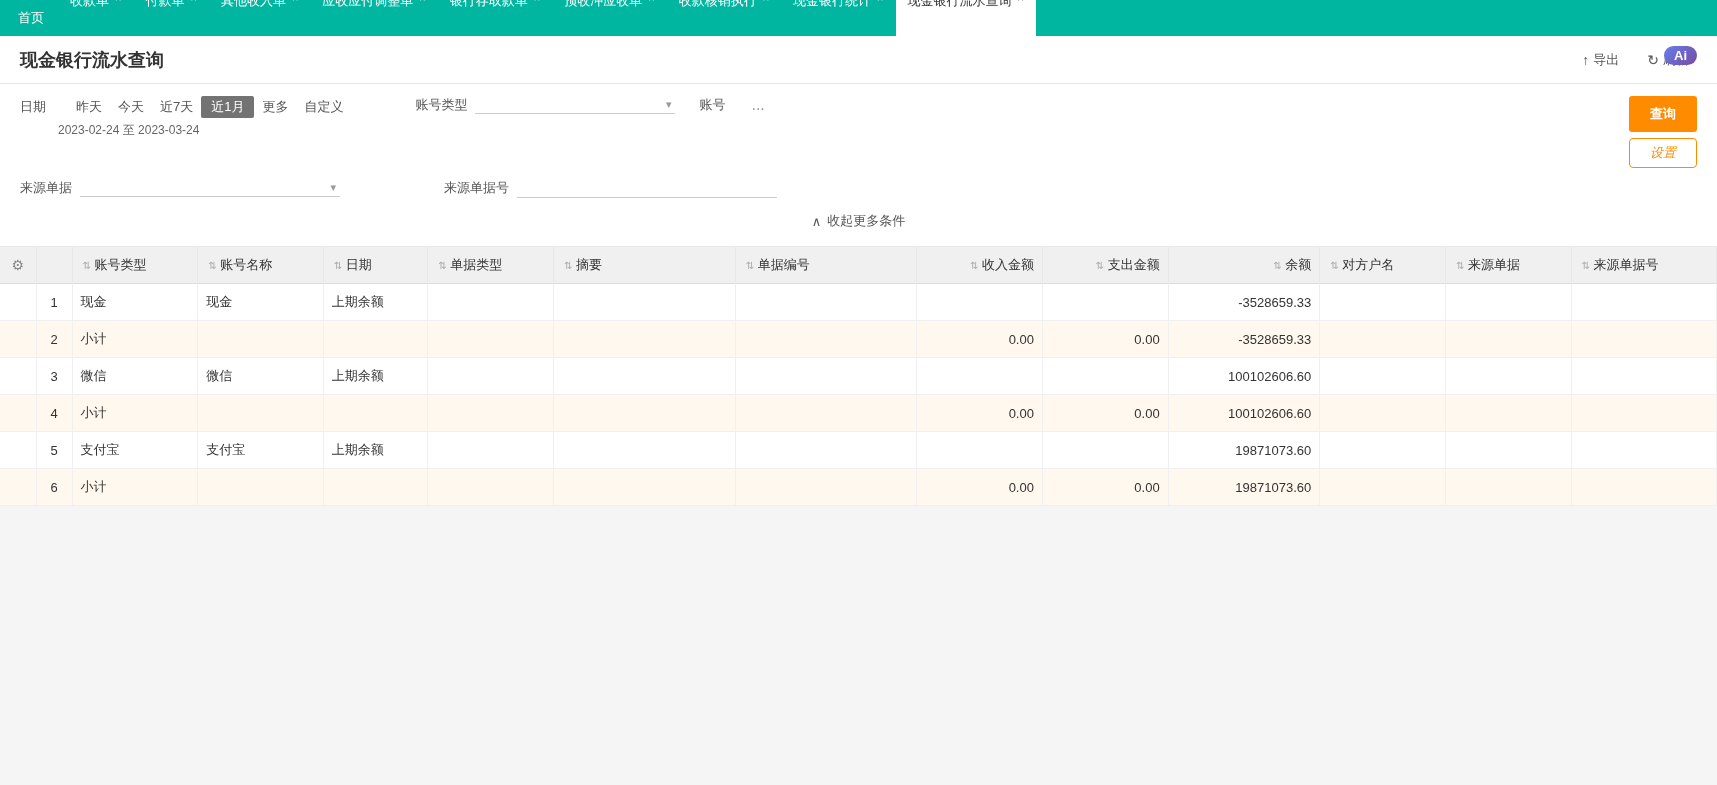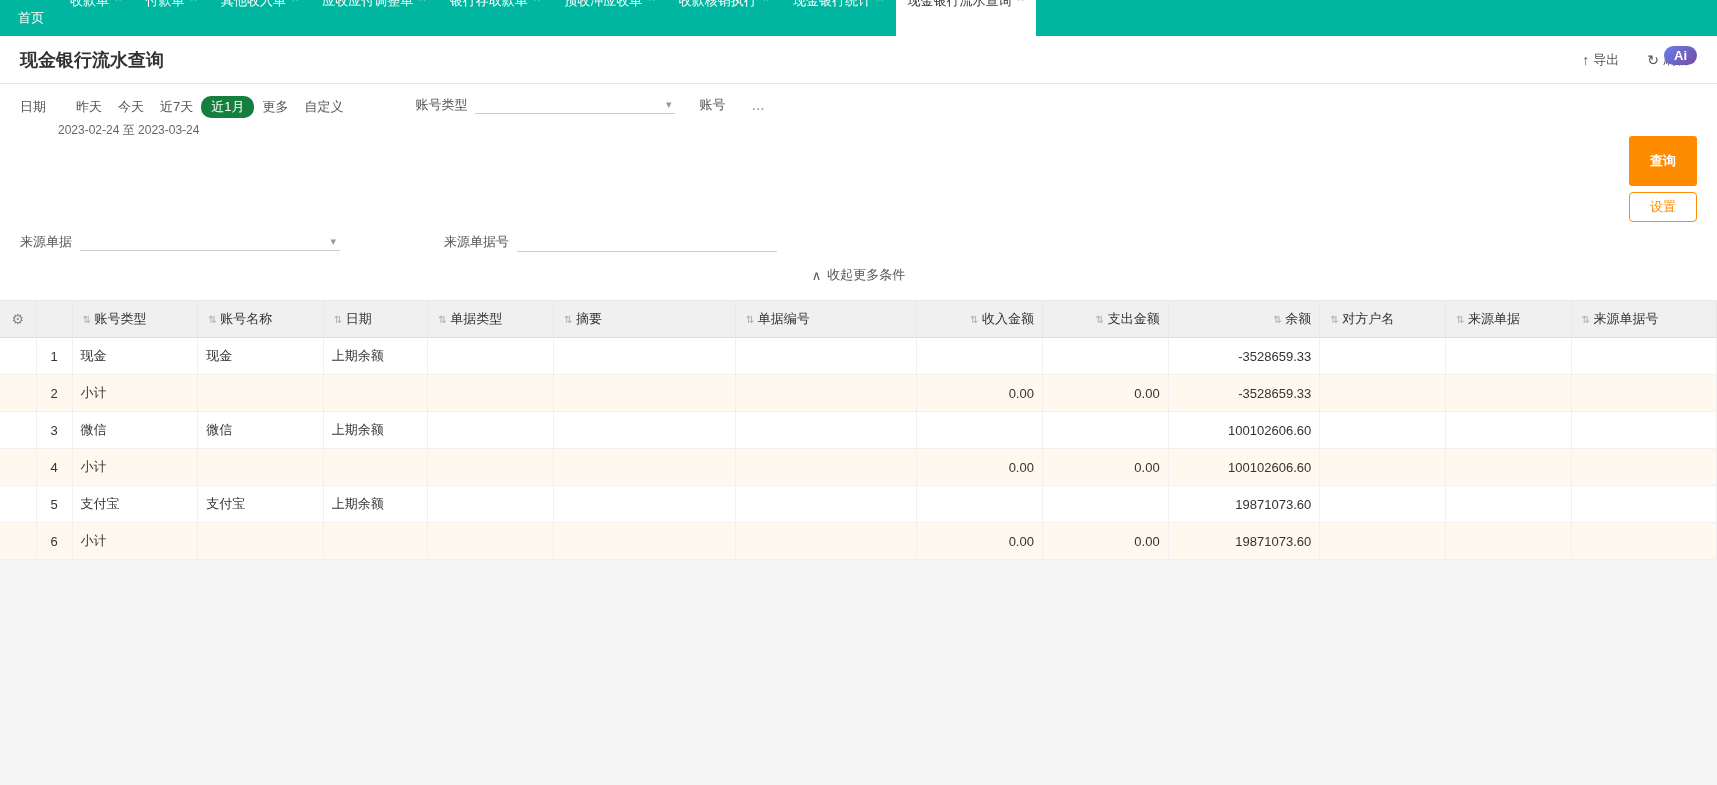--- a/index.html
+++ b/index.html
@@ -102,23 +102,23 @@
       align-items: center;
     }
     .date-btn {
       padding: 2px 8px;
       border-radius: 3px;
       cursor: pointer;
       font-size: 13px;
       color: #555;
     }
     .date-btn.active {
-      background: #15803d;
+      background: #737373;
       color: #fff;
-      border-radius: 10px;
+      border-radius: 2px;
       padding: 2px 10px;
     }
     .date-range {
       color: #666;
       font-size: 12px;
       margin-left: 4px;
     }
     .filter-select {
       display: flex;
       align-items: center;
@@ -147,35 +147,35 @@
       gap: 6px;
       color: #555;
       cursor: pointer;
       font-size: 13px;
       padding: 4px;
     }
     .btn-query {
       background: #ff8c00;
       color: #fff;
       border: none;
-      padding: 16px 20px;
+      padding: 9px 20px;
       border-radius: 3px;
       cursor: pointer;
       font-size: 13px;
       font-weight: bold;
-      margin-top: 40px;
     }
     .btn-setting {
       background: #fff;
       color: #ff8c00;
       border: 1px solid #ff8c00;
       padding: 5px 20px;
       border-radius: 4px;
       cursor: pointer;
       font-size: 13px;
+      font-style: italic;
     }
 
     
     .table-container {
       background: #fff;
       margin: 0;
       overflow-x: auto;
     }
     table {
       width: 100%;

